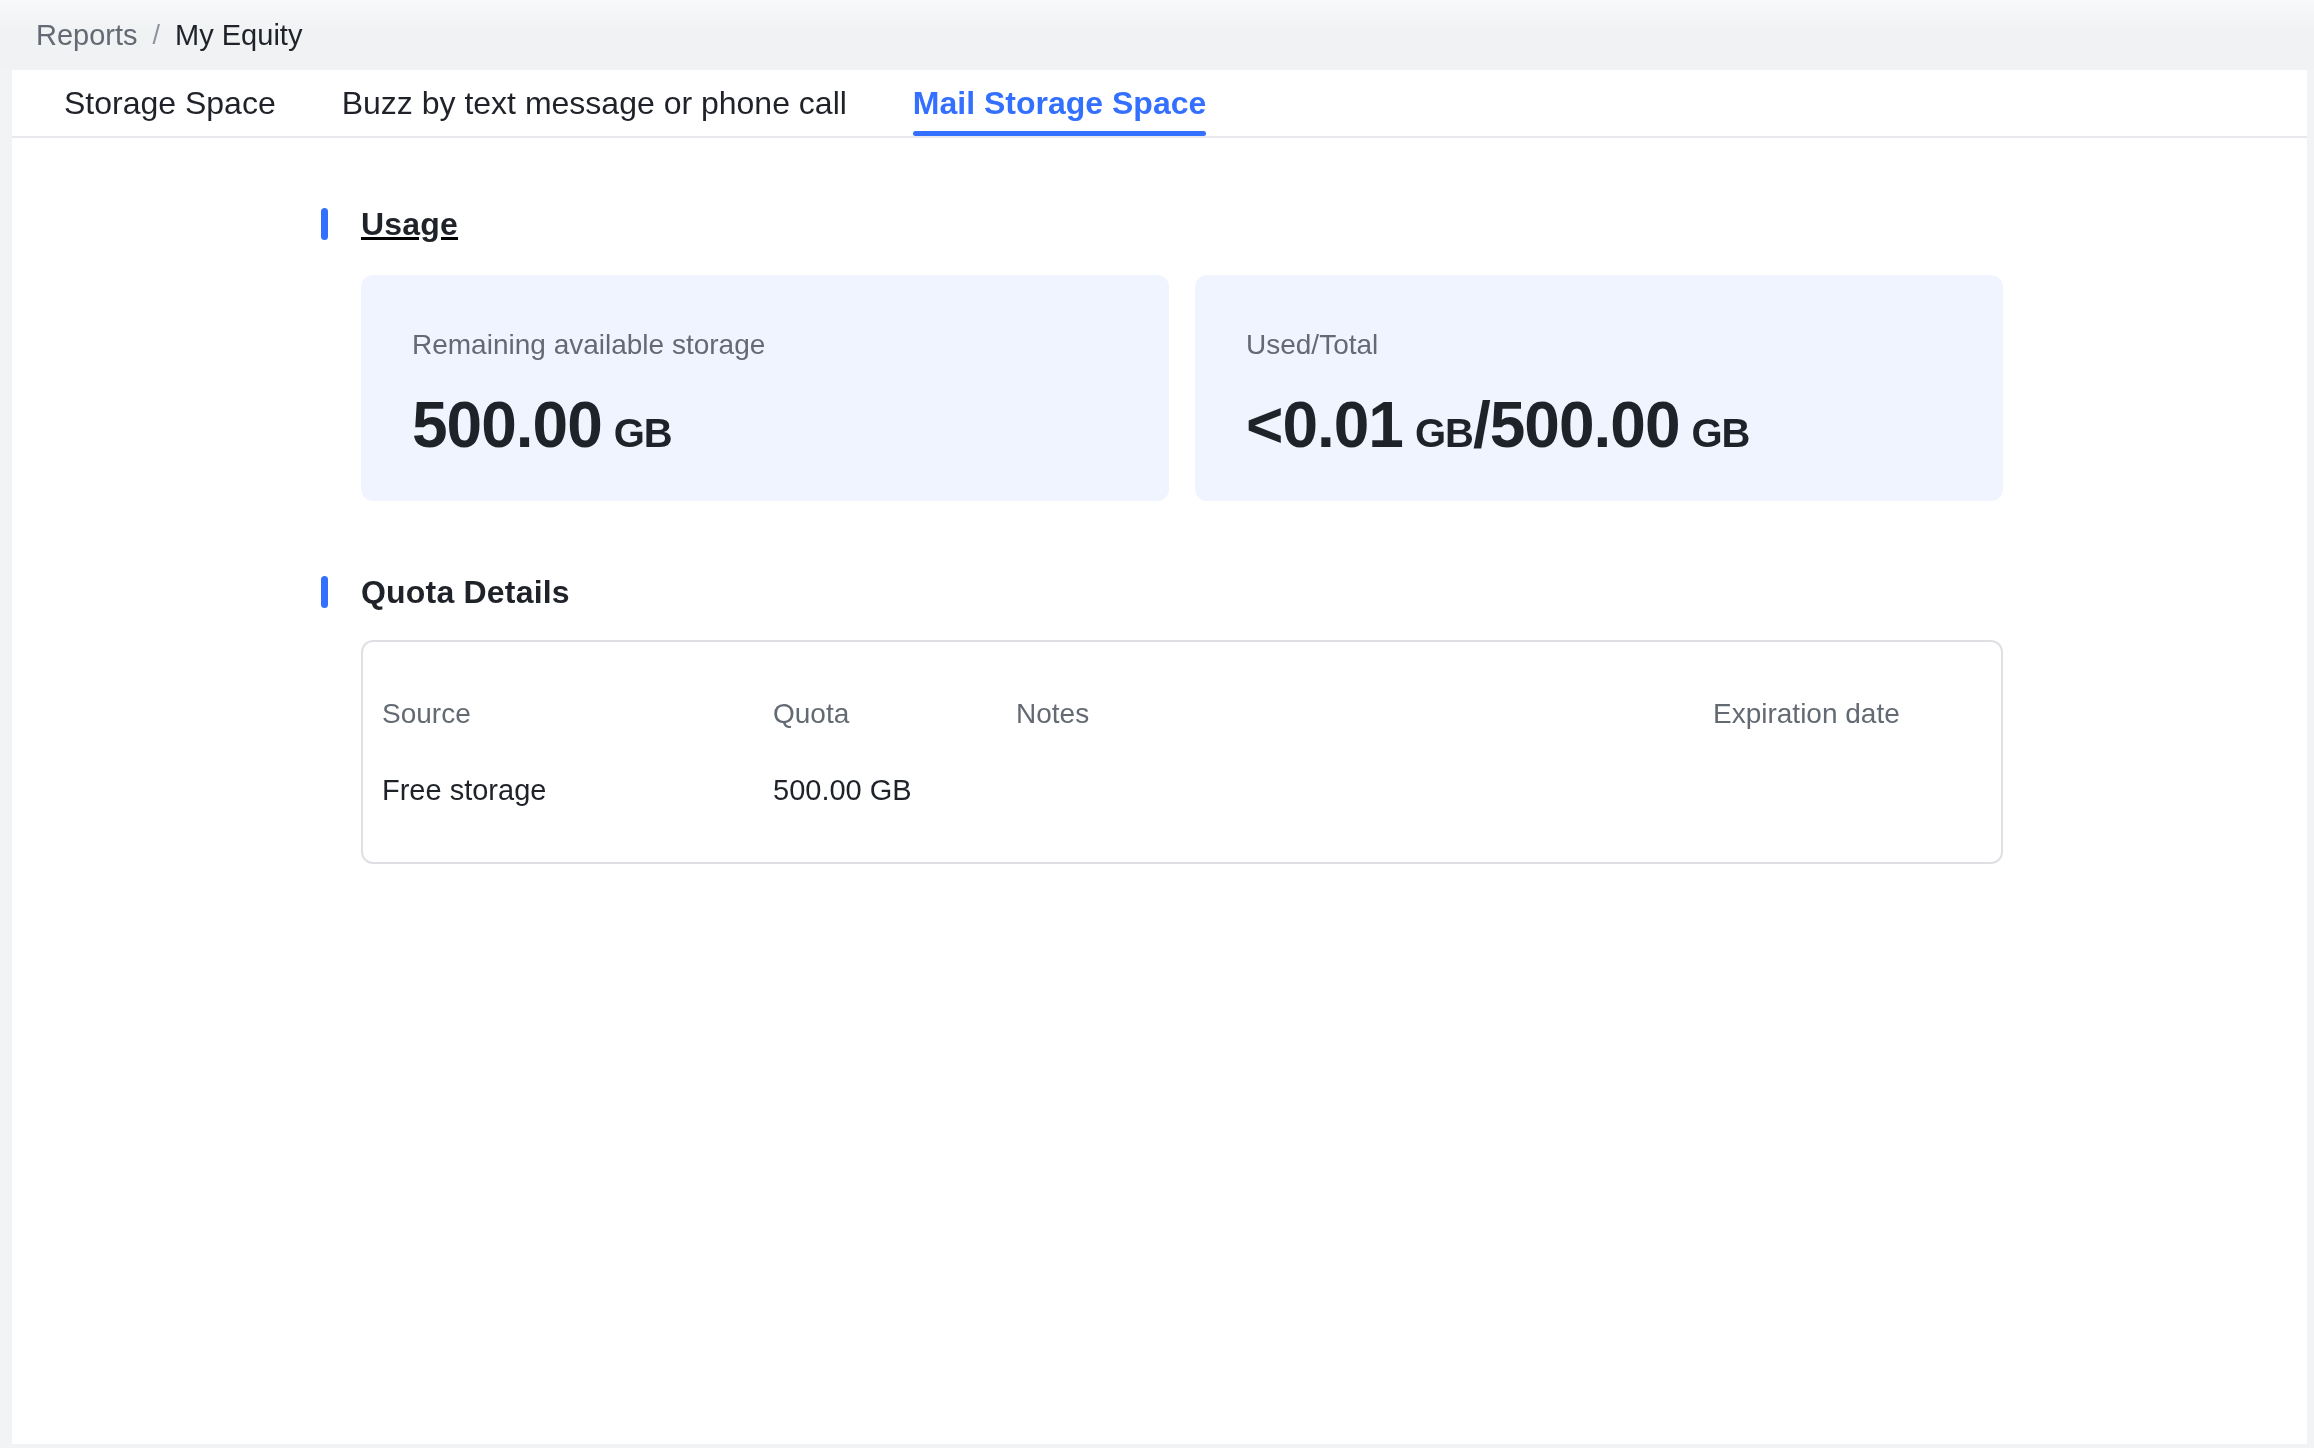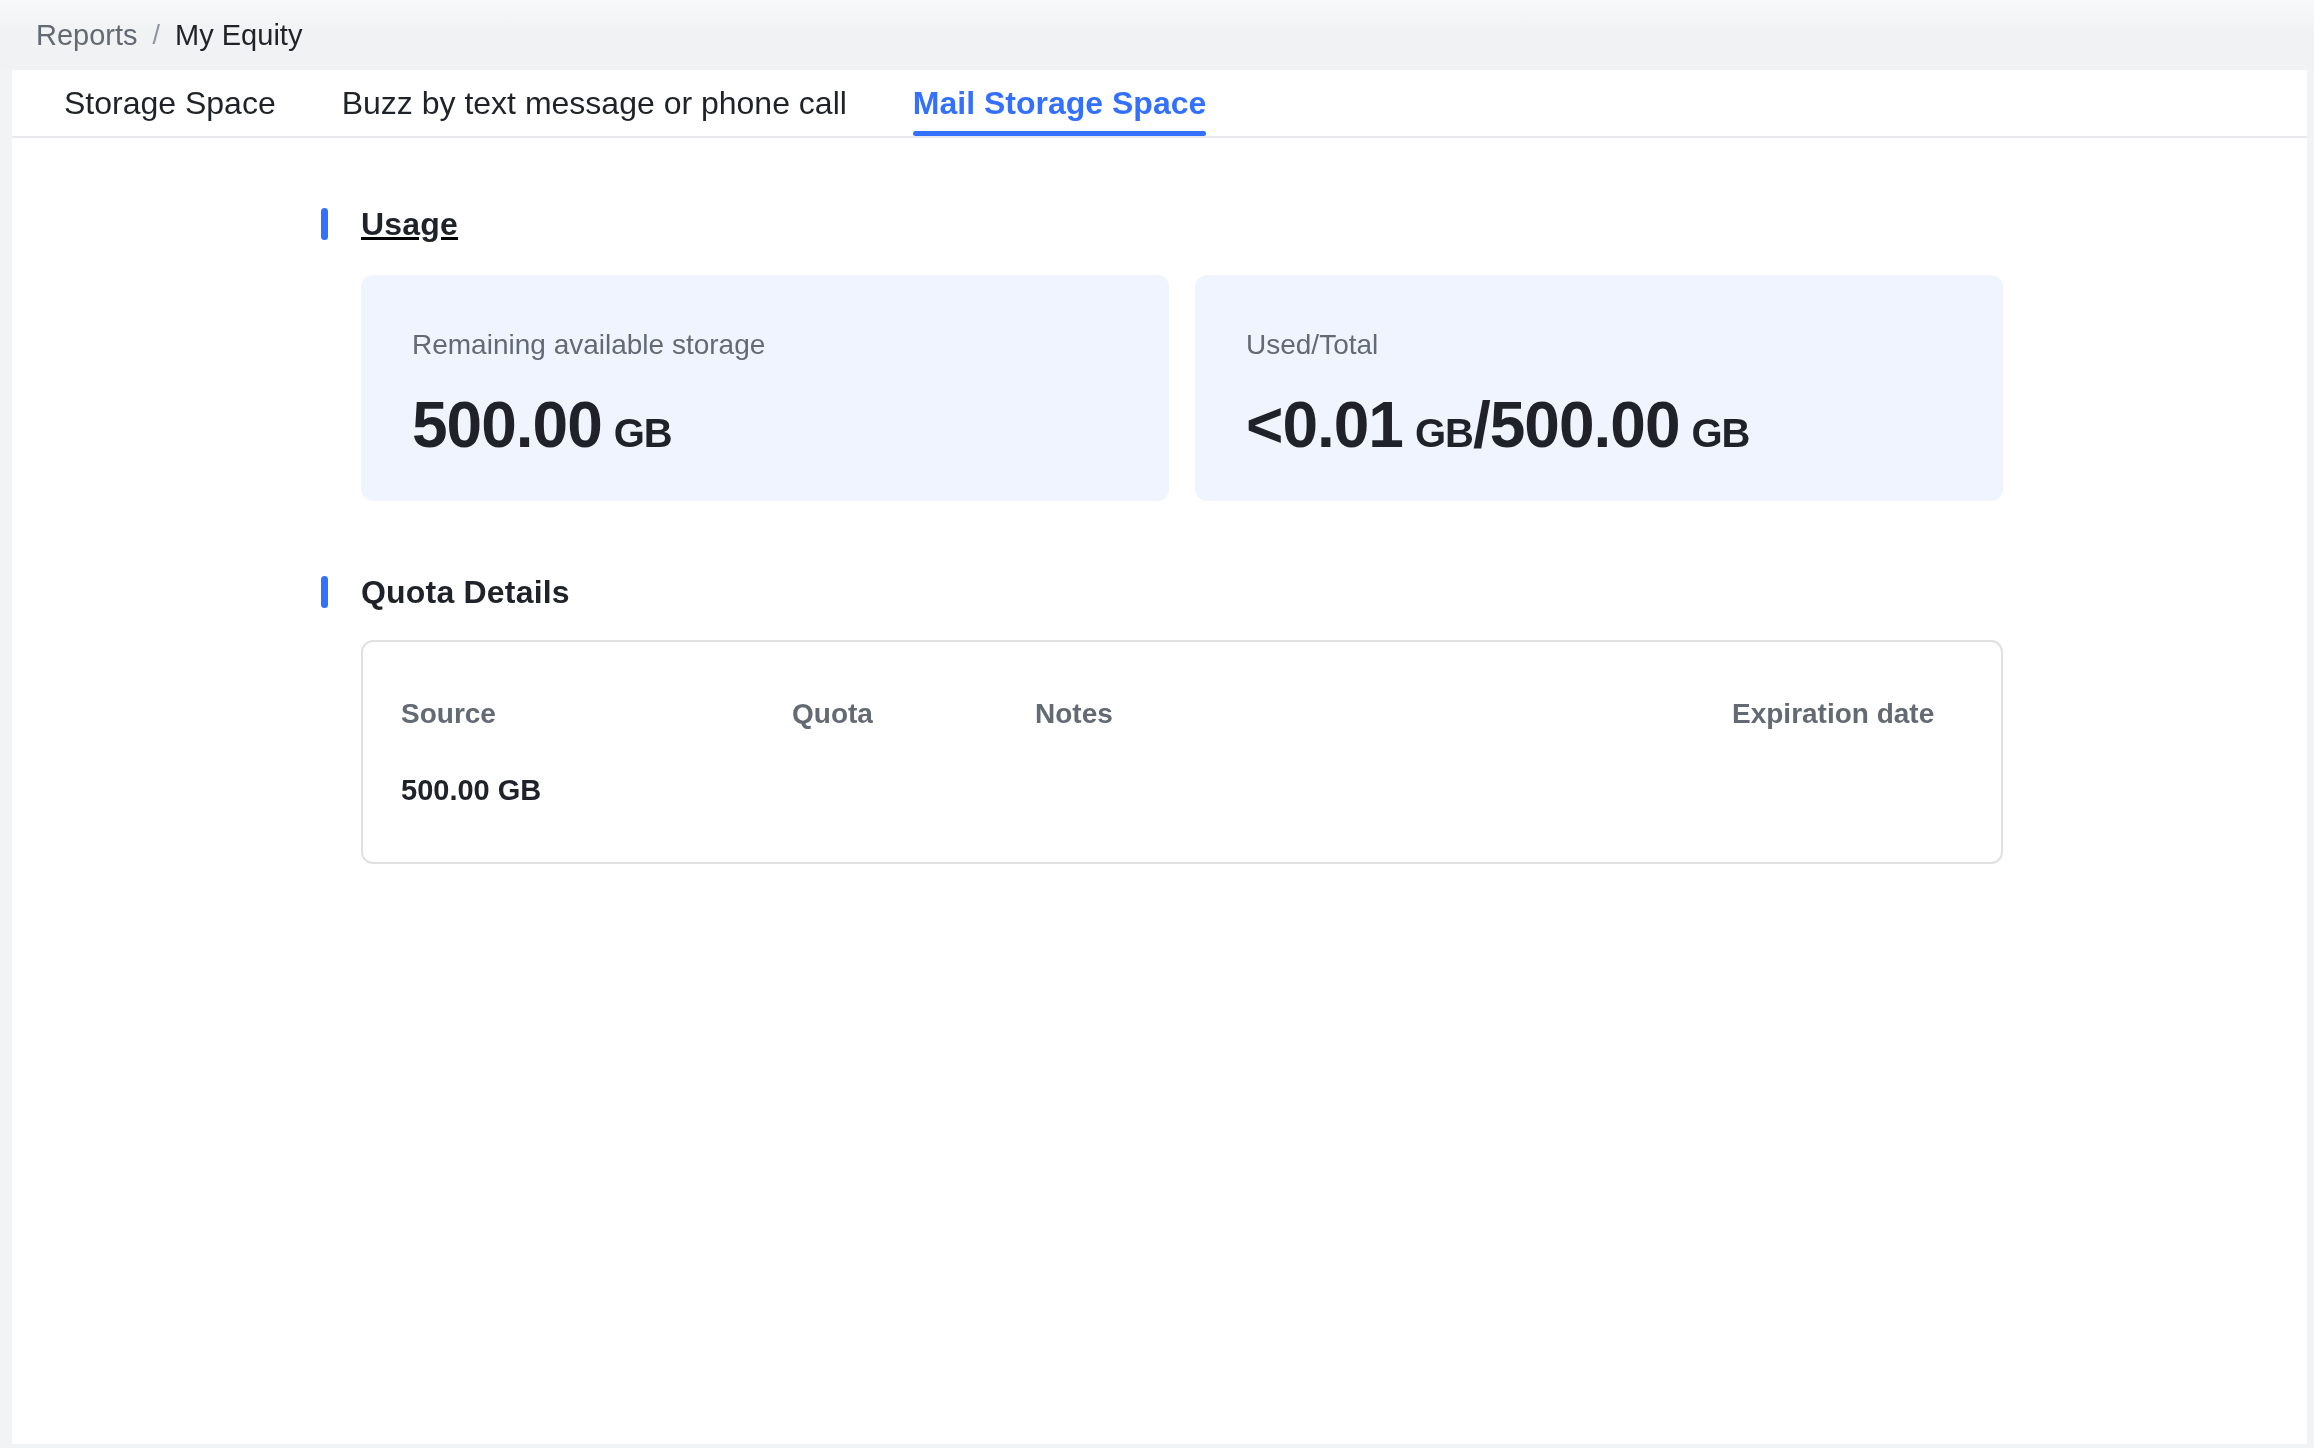--- a/index.html
+++ b/index.html
@@ -48,21 +48,21 @@
   .card{width:808px;height:226px;background:var(--card-bg);border-radius:12px;
     padding:52px 40px 0 51px;}
   .card-label{font-size:28px;line-height:36px;color:var(--text-secondary);}
   .card-value{margin-top:24px;display:flex;align-items:baseline;
     color:var(--text-primary);font-weight:700;letter-spacing:-1px;white-space:nowrap;}
   .vp-lg{font-size:64px;line-height:76px;text-align:center;}
   .vp-sm{font-size:40px;margin-left:12px;}
 
   
   .quota-table{margin-top:30px;border:2px solid var(--border);border-radius:12px;
-    padding:52px 40px 52px 38px;font-weight:bold;}
+    padding:52px 40px 52px 19px;}
   .trow{display:grid;grid-template-columns:391px 243px 697px 1fr;align-items:center;}
   .trow.head{color:var(--text-secondary);font-size:28px;line-height:40px;}
   .trow.data{margin-top:36px;color:var(--text-primary);font-size:29px;line-height:40px;}
   .dash{width:48px;height:9px;border-radius:5px;background:var(--dash);}
 </style>
 </head>
 <body>
 
 <header class="breadcrumb-bar">
   <span class="crumb">Reports</span>
@@ -112,20 +112,21 @@
       </div>
       <div class="quota-table">
         <div class="trow head">
           <span>Source</span>
           <span>Quota</span>
           <span>Notes</span>
           <span>Expiration date</span>
         </div>
         <div id="quota-rows">
             <div class="trow data">
+              <span>Free storage</span>
               <span>500.00 GB</span>
               <span><span class="dash"></span></span>
               <span><span class="dash"></span></span>
             </div>
           </div>
       </div>
     </section>
 
   </div>
 </div>

